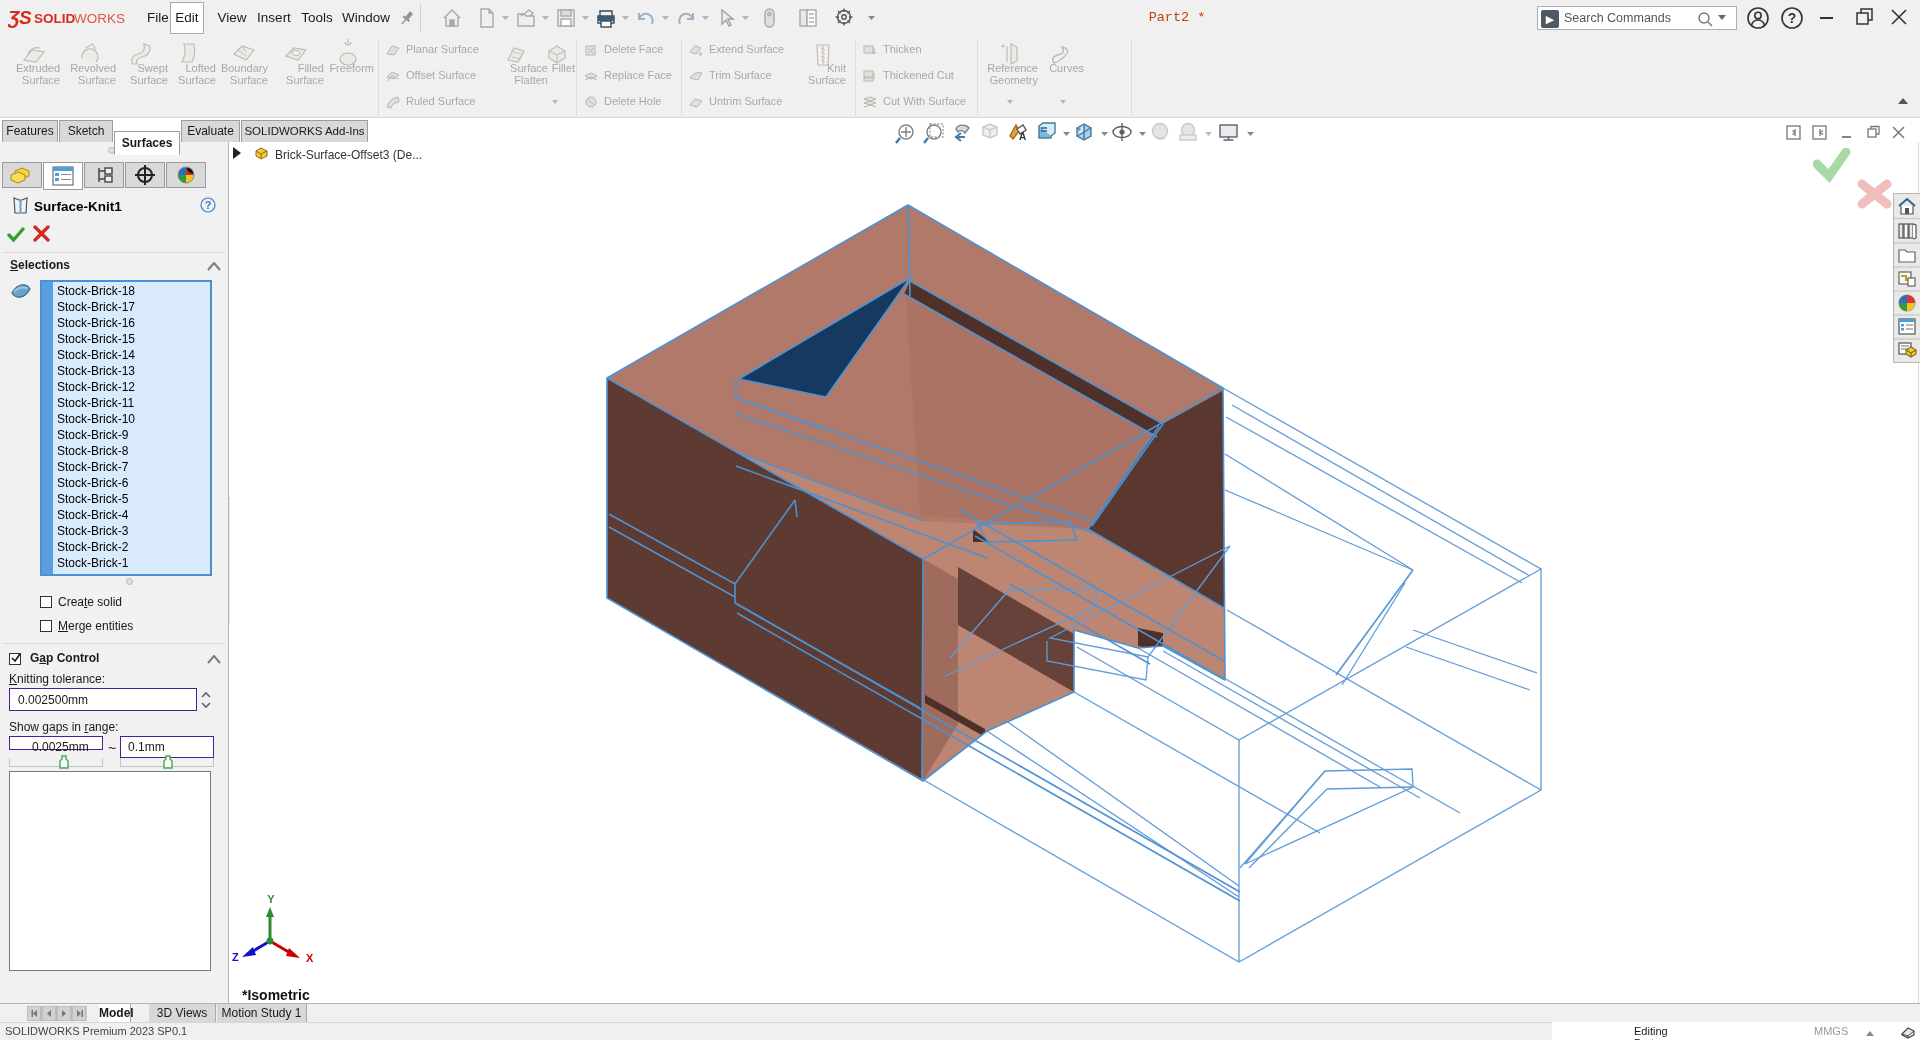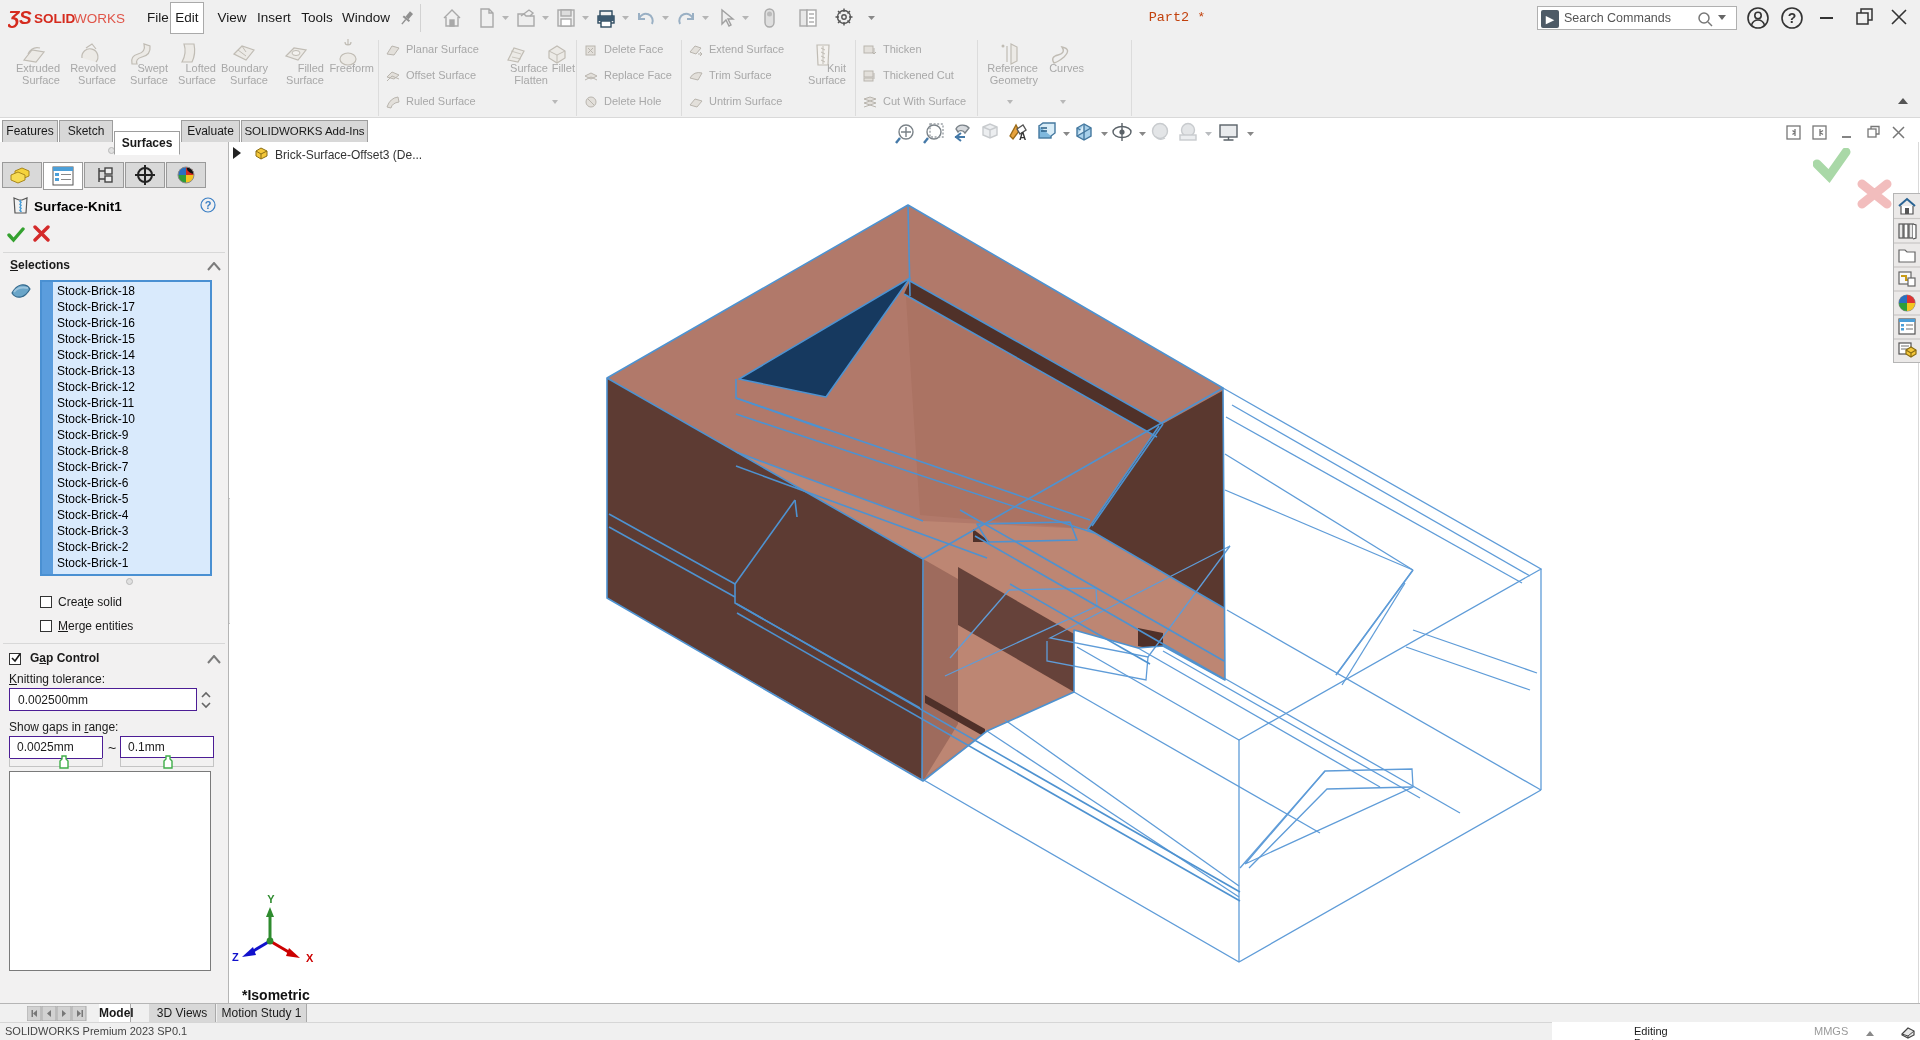--- a/index.html
+++ b/index.html
@@ -394,21 +394,21 @@
   <svg class="abs" style="left:207px;top:513px" width="14" height="9" viewBox="0 0 14 9">
         <path d="M1 8 L7 1 L13 8" fill="none" stroke="#7c7c7c" stroke-width="2"></path>
       </svg>
   <div class="cblabel" style="left:9px;top:530px;"><span style="text-decoration:underline">K</span>nitting tolerance:</div>
   <div class="inputbox" style="left:9px;top:546px;width:188px;height:23px;line-height:22px;padding-left:8px;">0.002500mm</div>
   <svg class="abs" style="left:200px;top:548px" width="12" height="20" viewBox="0 0 12 20">
         <path d="M2 7 L6 3 L10 7" fill="none" stroke="#666" stroke-width="1.6"></path>
         <path d="M2 13 L6 17 L10 13" fill="none" stroke="#666" stroke-width="1.6"></path>
       </svg>
   <div class="cblabel" style="left:9px;top:578px;">Show gaps in <span style="text-decoration:underline">r</span>ange:</div>
-  <div class="inputbox" style="left:9px;top:594px;width:94px;height:23px;line-height:21px;padding-left:7px;">0.0025mm</div>
+  <div class="inputbox" style="left:9px;top:594px;width:94px;height:14px;line-height:21px;padding-left:22px;">0.0025mm</div>
   <div class="cblabel" style="left:108px;top:598px;font-size:14px;">~</div>
   <div class="inputbox" style="left:120px;top:594px;width:94px;height:22px;line-height:21px;padding-left:7px;">0.1mm</div>
   <div class="abs" style="left:9px;top:616px;width:94px;height:9px;border:1px solid #c4c4c4;border-top:none;"></div>
   <div class="abs" style="left:120px;top:616px;width:94px;height:9px;border:1px solid #c4c4c4;border-top:none;"></div>
   <svg class="abs" style="left:59px;top:613px" width="10" height="15" viewBox="0 0 10 15">
         <path d="M3 1 L7 1 L7 4 L9 6 L9 13 L1 13 L1 6 L3 4 Z" fill="#fff" stroke="#3fae49" stroke-width="1.4"></path>
       </svg>
   <svg class="abs" style="left:163px;top:613px" width="10" height="15" viewBox="0 0 10 15">
         <path d="M3 1 L7 1 L7 4 L9 6 L9 13 L1 13 L1 6 L3 4 Z" fill="#fff" stroke="#3fae49" stroke-width="1.4"></path>
       </svg>

